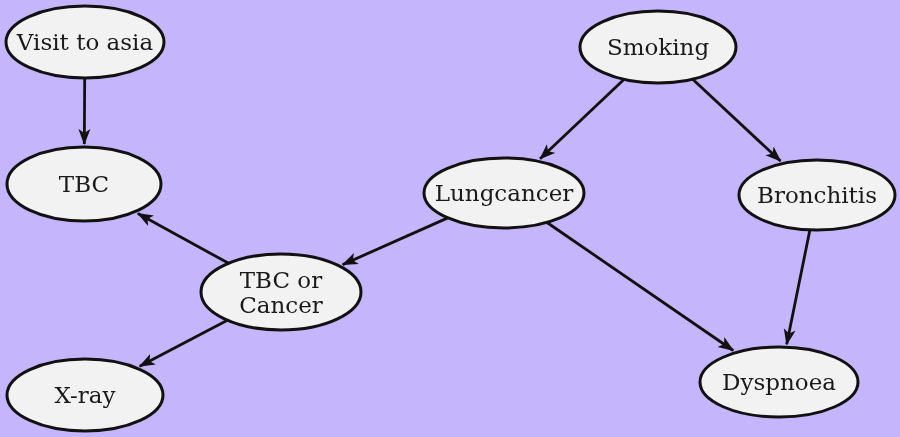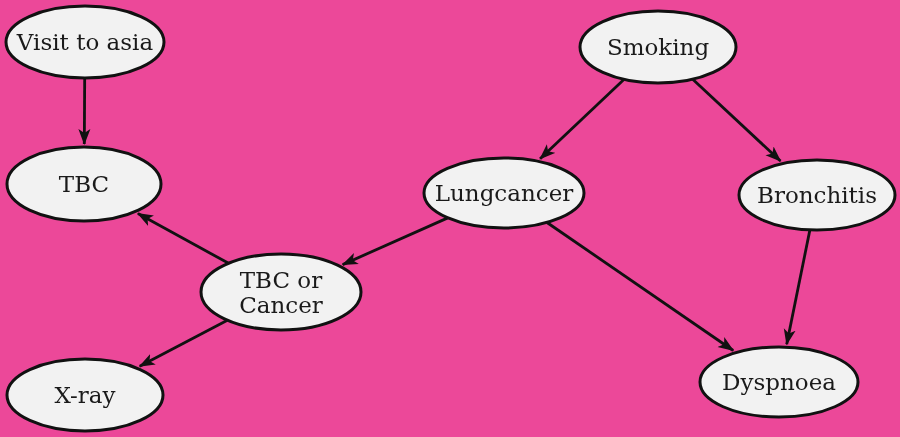--- a/index.html
+++ b/index.html
@@ -5,21 +5,21 @@
   html, body {
     margin: 0;
     padding: 0;
     background: #fdfdfd;
     font-family: "DejaVu Serif", "Liberation Serif", serif;
   }
   #stage {
     position: relative;
     width: 900px;
     height: 437px;
-    background: #ec4899;
+    background: #c4b5fd;
     overflow: hidden;
   }
   svg { display: block; }
   .node-ellipse {
     fill: #f2f2f2;
     stroke: #111111;
     stroke-width: 3;
   }
   .node-label {
     fill: #1a1a1a;

